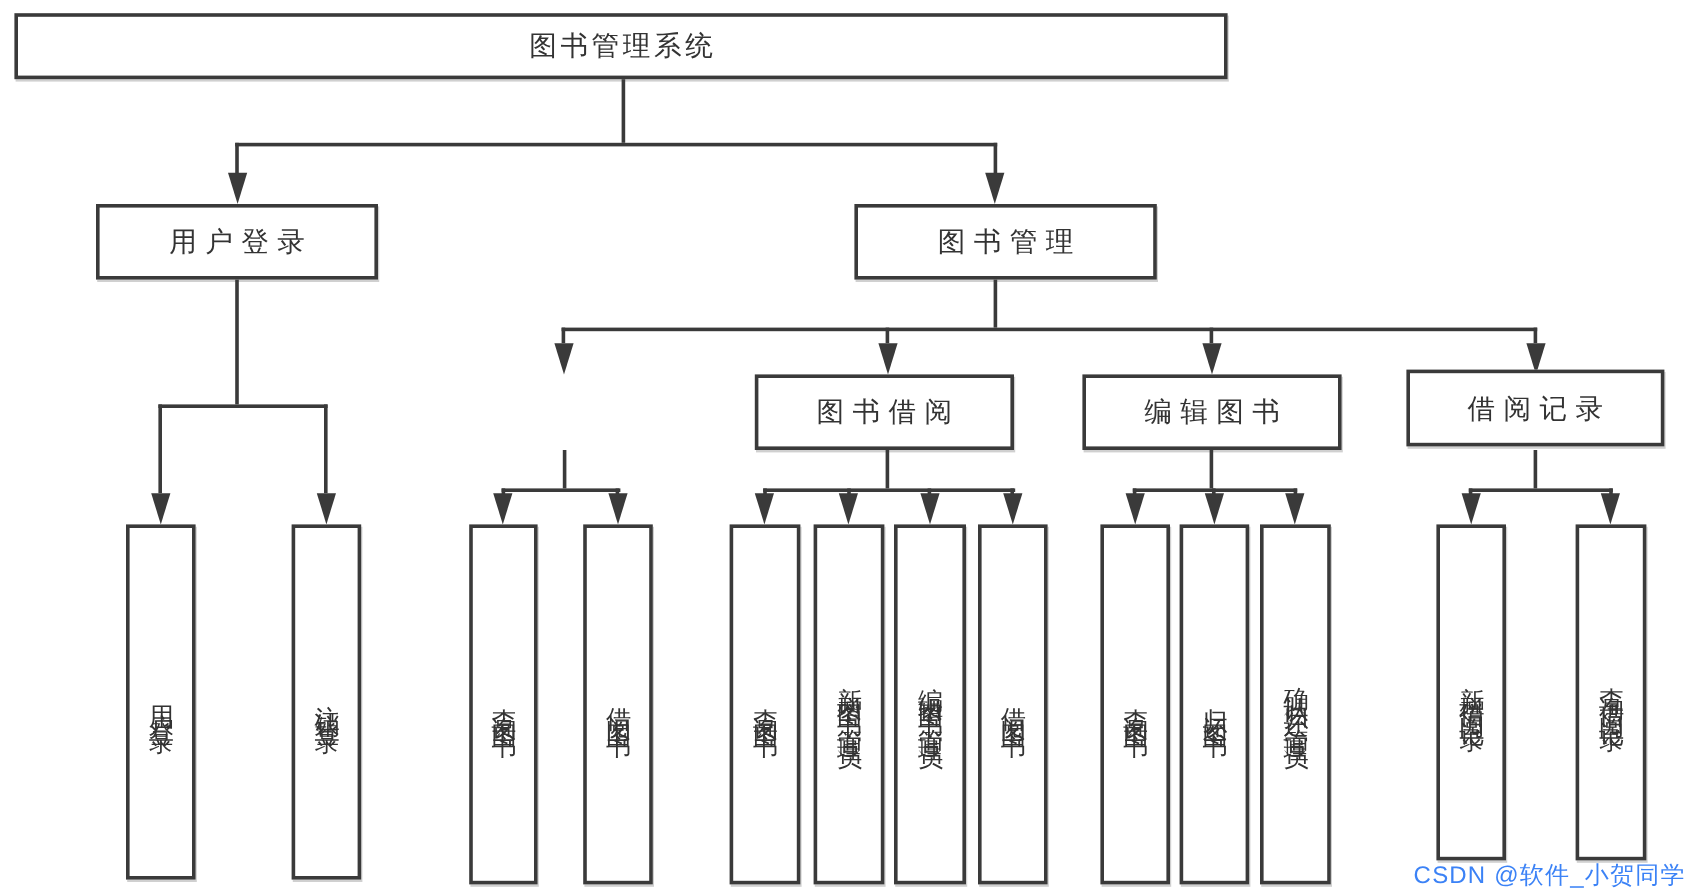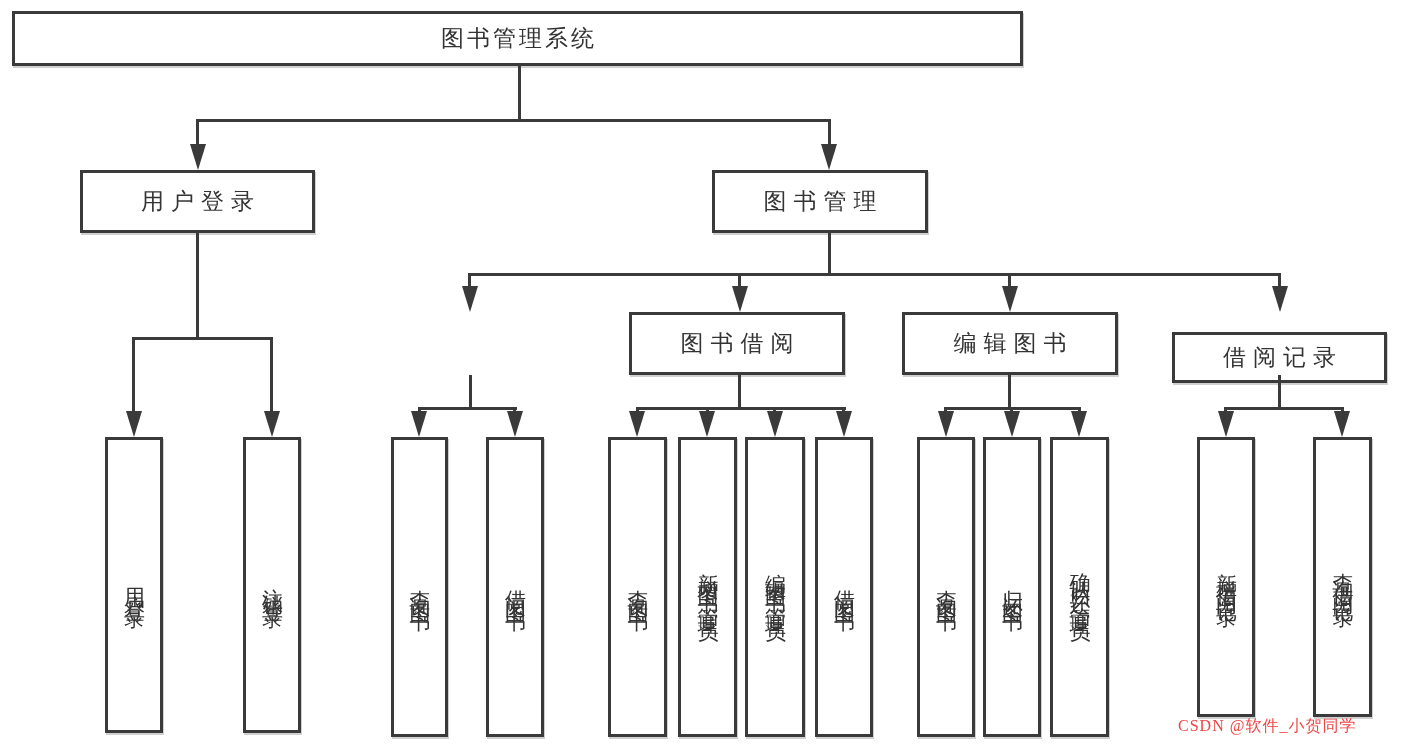--- a/index.html
+++ b/index.html
@@ -1,20 +1,20 @@
 <!DOCTYPE html>
 <html><head>
 <meta charset="utf-8">
 <style>
   html,body { margin:0; padding:0; background:#ffffff; }
   .canvas {
     position:relative;
     width:1405px; height:747px;
     background:#ffffff;
-    font-family:Liberation Serif, serif;
+    font-family:Liberation Sans, sans-serif;
     overflow:hidden;
   }
   .box {
     position:absolute;
     background:#ffffff;
     border:3px solid #3a3a3a;
     box-sizing:border-box;
     display:flex;
     align-items:center;
     justify-content:center;
@@ -39,22 +39,22 @@
   .arrow {
     position:absolute;
     width:0; height:0;
     border-left:8px solid transparent;
     border-right:8px solid transparent;
     border-top:26px solid #3a3a3a;
   }
   .watermark {
     position:absolute;
     left:1178px; top:716px;
-    font-size:16px;
-    color:#ef4444;
+    font-size:20px;
+    color:#3b82f6;
     letter-spacing:1px;
     white-space:nowrap;
   }
 </style>
 </head>
 <body>
 
 <div class="canvas">
 
   <div class="box root" style="left:12px;top:11px;width:1011px;height:55px">
@@ -64,21 +64,21 @@
   <div class="line" style="left:518px;top:66px;width:3px;height:53px"></div>
   <div class="line" style="left:196px;top:119px;width:635px;height:3px"></div>
   <div class="line" style="left:196px;top:119px;width:3px;height:27px"></div>
   <div class="line" style="left:828px;top:119px;width:3px;height:27px"></div>
   <div class="arrow" style="left:190px;top:144px"></div>
   <div class="arrow" style="left:821px;top:144px"></div>
 
   <div class="box" style="left:80px;top:170px;width:235px;height:63px">
     <span class="hlabel">用户登录</span>
   </div>
-  <div class="box" style="left:712px;top:170px;width:216px;height:63px">
+  <div class="box" style="left:712px;top:170px;width:252px;height:63px">
     <span class="hlabel">图书管理</span>
   </div>
 
   <div class="line" style="left:196px;top:233px;width:3px;height:104px"></div>
   <div class="line" style="left:132px;top:337px;width:141px;height:3px"></div>
   <div class="line" style="left:132px;top:337px;width:3px;height:74px"></div>
   <div class="line" style="left:270px;top:337px;width:3px;height:74px"></div>
   <div class="arrow" style="left:126px;top:411px"></div>
   <div class="arrow" style="left:264px;top:411px"></div>
 
@@ -92,21 +92,21 @@
   <div class="arrow" style="left:732px;top:286px"></div>
   <div class="arrow" style="left:1002px;top:286px"></div>
   <div class="arrow" style="left:1272px;top:286px"></div>
 
   <div class="box" style="left:629px;top:312px;width:216px;height:63px">
     <span class="hlabel">图书借阅</span>
   </div>
   <div class="box" style="left:902px;top:312px;width:216px;height:63px">
     <span class="hlabel">编辑图书</span>
   </div>
-  <div class="box" style="left:1172px;top:332px;width:215px;height:51px">
+  <div class="box" style="left:1172px;top:308px;width:215px;height:64px">
     <span class="hlabel">借阅记录</span>
   </div>
 
   <div class="line" style="left:469px;top:375px;width:3px;height:32px"></div>
   <div class="line" style="left:418px;top:407px;width:99px;height:3px"></div>
   <div class="line" style="left:418px;top:407px;width:3px;height:6px"></div>
   <div class="line" style="left:513px;top:407px;width:3px;height:6px"></div>
   <div class="arrow" style="left:411px;top:411px"></div>
   <div class="arrow" style="left:507px;top:411px"></div>
 

